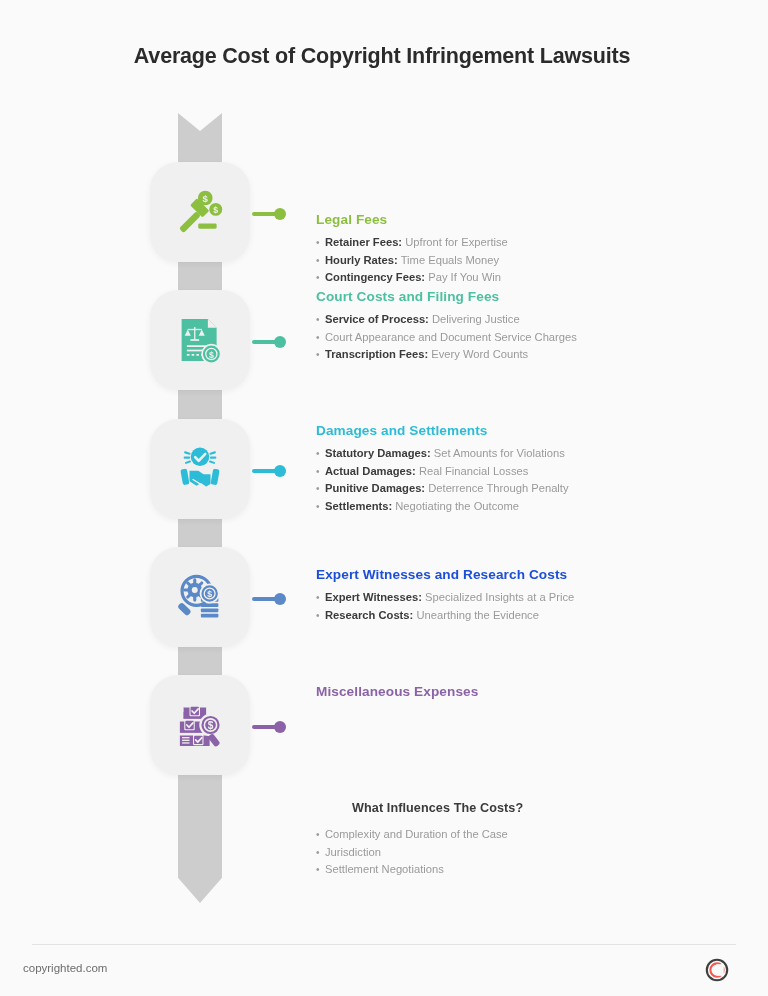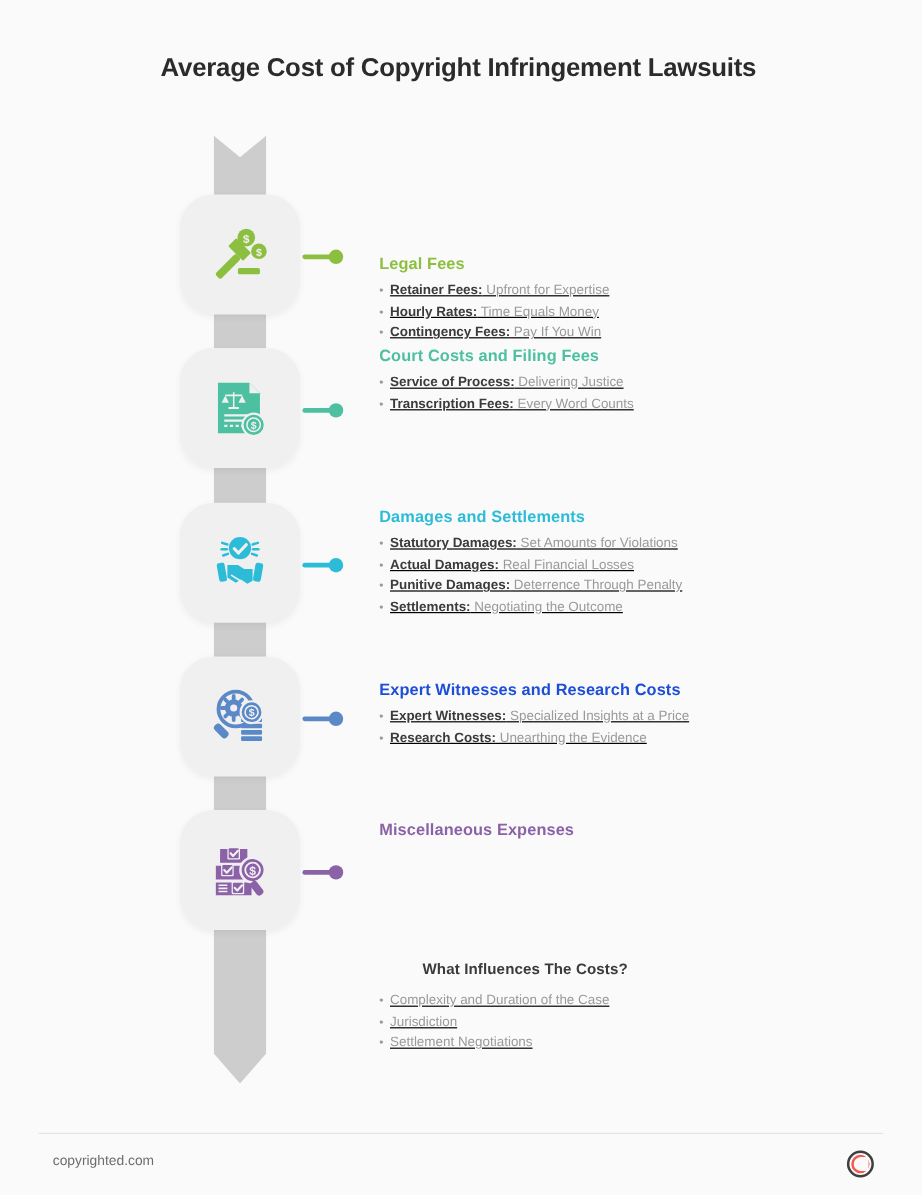--- a/index.html
+++ b/index.html
@@ -102,21 +102,20 @@
   .sec-heading {
     font-size: 13.6px;
     font-weight: bold;
     margin: 0 0 7px 0;
     letter-spacing: 0.1px;
   }
   .bullets {
     list-style: none;
     margin: 0;
     padding: 0;
-    text-decoration: underline;
   }
   .bullets li {
     font-size: 11.2px;
     line-height: 17.6px;
     color: #9a9a9a;
     white-space: nowrap;
   }
   .bullets li .bt {
     color: #3b3b3b;
     font-weight: bold;
@@ -134,21 +133,21 @@
   .footer-rule {
     position: absolute;
     left: 32px;
     top: 944px;
     width: 704px;
     height: 1px;
     background: #e3e3e3;
   }
   .footer-text {
     position: absolute;
-    left: 44px;
+    left: 23px;
     top: 962px;
     font-size: 11.5px;
     color: #6d6d6d;
   }
   .footer-logo {
     position: absolute;
     left: 705px;
     top: 958px;
     width: 24px;
     height: 24px;
@@ -216,20 +215,21 @@
           </svg>
         </div>
         <div class="connector">
           <div class="bar" style="background: rgb(76, 192, 160);"></div>
           <div class="dot" style="background: rgb(76, 192, 160);"></div>
         </div>
         <div class="text-block" style="top: -1px;">
           <div class="sec-heading" style="color: rgb(76, 192, 160);">Court Costs and Filing Fees</div>
           <ul class="bullets">
             <li><span class="bt">Service of Process:</span><span class="bu"> Delivering Justice</span></li>
+            <li><span class="bu">Court Appearance and Document Service Charges</span></li>
             <li><span class="bt">Transcription Fees:</span><span class="bu"> Every Word Counts</span></li>
           </ul>
         </div>
       </div>
       <div class="row" style="top: 419px;">
         <div class="icon-card">
           <svg width="56" height="56" viewBox="0 0 64 64">
             <g fill="#2cbcd8">
               <circle cx="32" cy="18" r="10.6"></circle>
               <g stroke="#2cbcd8" stroke-width="2.4" stroke-linecap="round">

